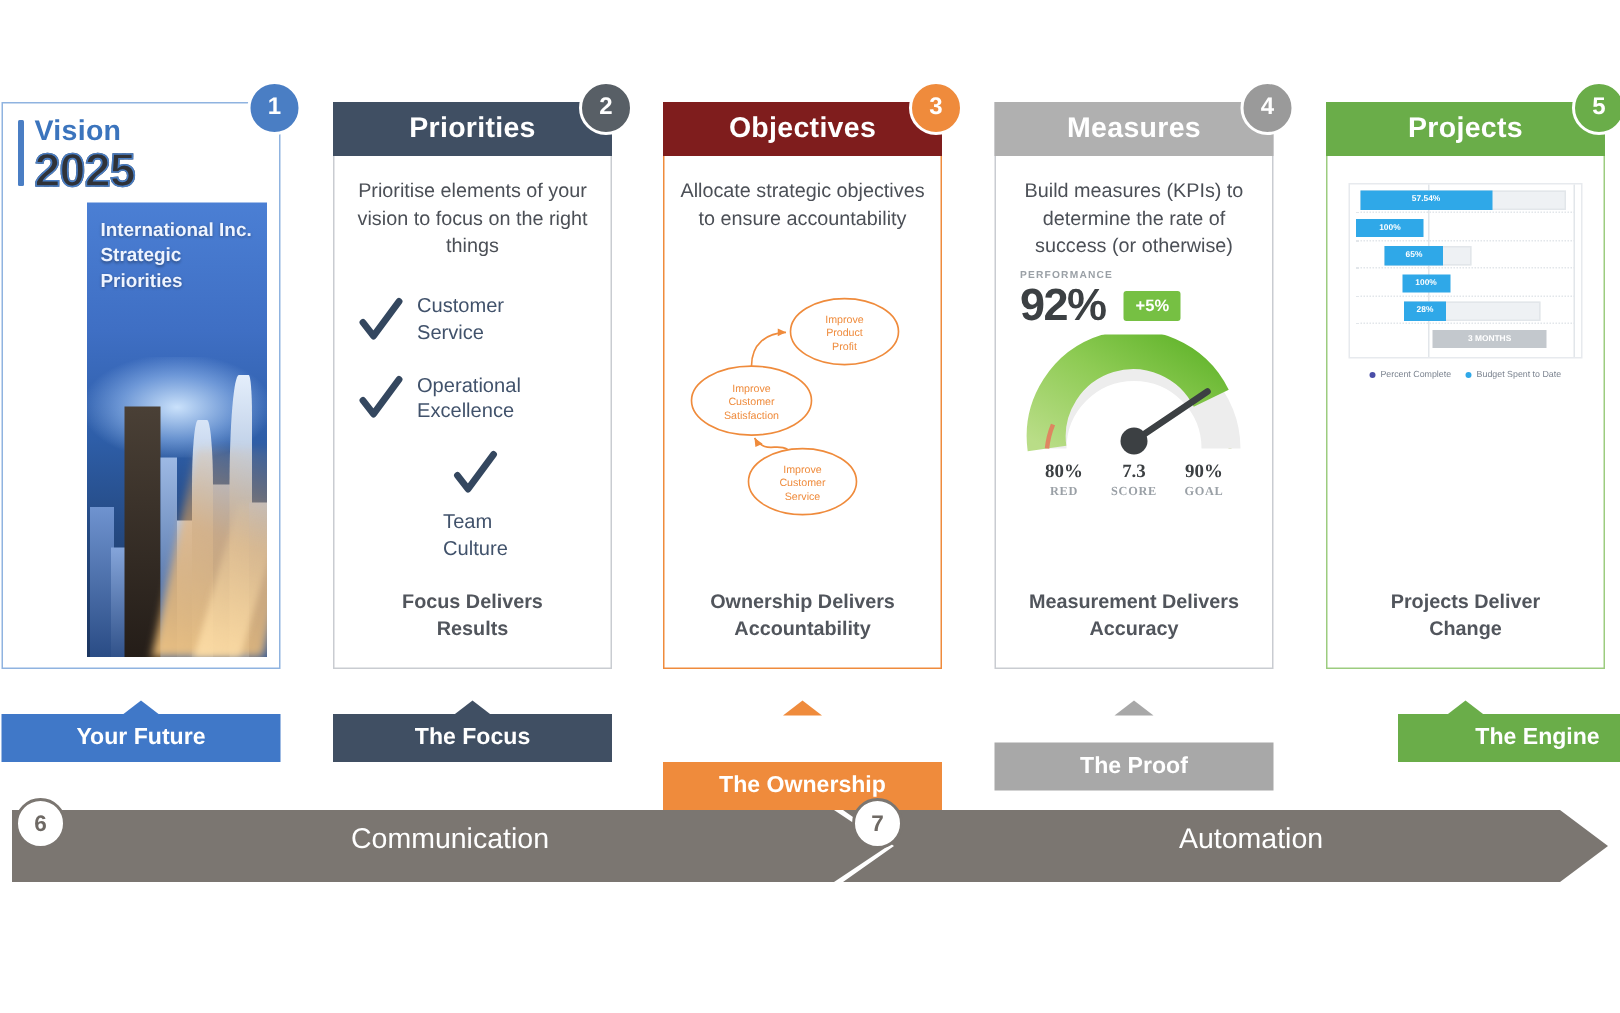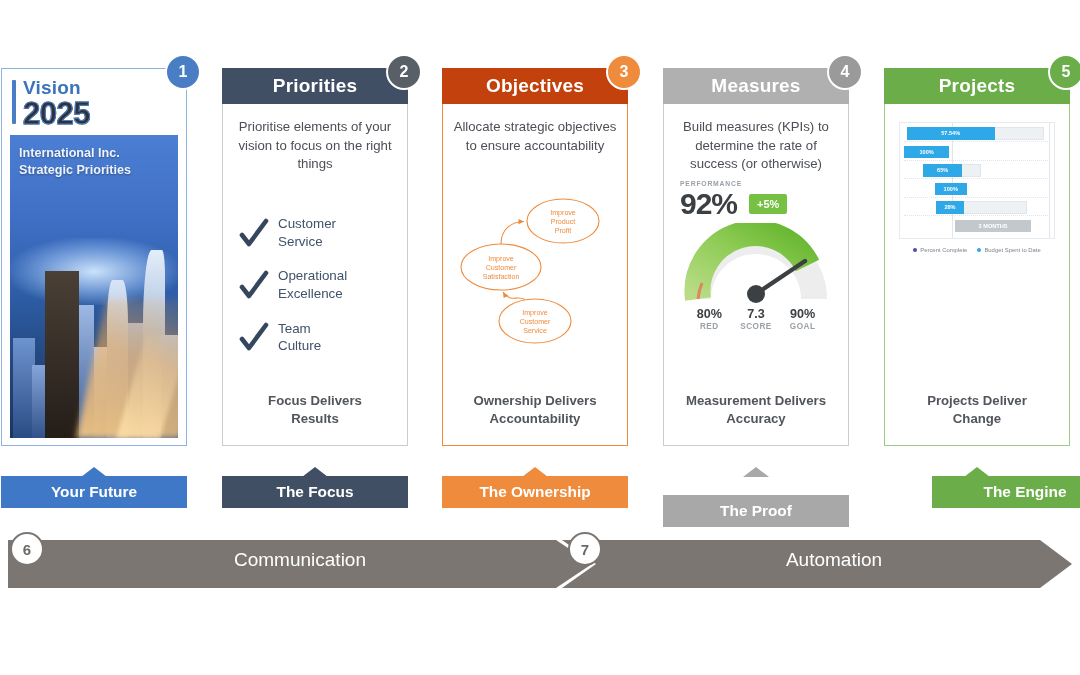--- a/index.html
+++ b/index.html
@@ -59,57 +59,58 @@
     color:#3a3d42;
     -webkit-text-stroke:1.1px #4a7ec4;
     background:repeating-linear-gradient(45deg,#2f3238 0 2px,#5c6168 2px 4px);
     -webkit-background-clip:text;background-clip:text;
     -webkit-text-fill-color:transparent;
     text-shadow:0 0 0 #2f3238;
   }
   .city{
     position:relative;flex:1;margin-top:2px;overflow:hidden;
     background:linear-gradient(180deg,#4b7fd4 0%,#3f6fc4 28%,#2e5ea8 52%,#24487f 74%,#1b3560 100%);
+    margin-left:48px;
   }
   .city-cap{
     position:absolute;left:9px;top:10px;right:8px;z-index:4;
     color:#eef4ff;font-size:12.6px;font-weight:600;line-height:1.35;
     text-shadow:0 1px 2px rgba(0,0,0,.35);
   }
   .haze{position:absolute;left:0;right:0;top:34%;height:22%;
     background:radial-gradient(ellipse at 50% 50%,rgba(210,232,255,.95) 0%,rgba(175,210,255,.45) 45%,rgba(255,255,255,0) 75%);}
   .bld{position:absolute;bottom:0;}
   .road{position:absolute;right:-10%;bottom:0;width:62%;height:46%;
     background:linear-gradient(200deg,rgba(255,186,96,.0) 0%,rgba(255,176,80,.55) 45%,rgba(255,205,130,.9) 100%);
     transform:skewX(-12deg);filter:blur(3px);}
   .road2{position:absolute;right:2%;bottom:0;width:26%;height:34%;
     background:linear-gradient(200deg,rgba(255,255,255,0) 0%,rgba(255,224,170,.85) 100%);
     transform:skewX(-16deg);filter:blur(2px);}
 
   
   .checks{width:100%;padding:4px 2px 0 6px;box-sizing:border-box;}
   .check-row{display:flex;align-items:center;gap:9px;margin-bottom:17px;}
-  .check-row:last-child{margin-bottom:0;}
+  .check-row:last-child{margin-bottom:0;flex-direction:column;}
   .tick{width:30px;height:30px;flex:none;}
   .check-label{font-size:13.4px;line-height:1.32;color:#41526b;}
 
   
   .objmap{width:100%;height:100%;}
   .onode{fill:none;stroke:#ef8b3c;stroke-width:1.1;}
   .otext{fill:#ef8b3c;font-size:7.1px;font-family:"Liberation Sans",sans-serif;text-anchor:middle;}
   .oarrow{fill:none;stroke:#ef8b3c;stroke-width:1.1;}
 
   
   .kpi{width:100%;padding:0 6px;box-sizing:border-box;}
   .kpi-label{font-size:6.8px;letter-spacing:.8px;color:#9aa0a6;font-weight:700;margin-bottom:2px;}
   .kpi-row{display:flex;align-items:center;gap:12px;}
   .kpi-num{font-size:30px;font-weight:800;color:#3c4043;letter-spacing:-1px;line-height:1;}
   .kpi-delta{background:#76c043;color:#fff;font-size:11px;font-weight:700;padding:4px 8px;border-radius:2px;}
   .gauge{margin:4px auto 0;display:block;}
-  .gstats{display:flex;justify-content:center;padding:2px 6px 0;}
+  .gstats{display:flex;justify-content:flex-end;padding:2px 6px 0;font-family:Liberation Serif, serif;}
   .gstat{text-align:center;flex:1;}
   .gstat b{display:block;font-size:12.6px;font-weight:700;color:#3c4043;}
   .gstat span{display:block;font-size:8.2px;font-weight:700;letter-spacing:.5px;color:#9aa0a6;margin-top:1px;}
 
   
   .gantt{width:100%;padding:0 4px;box-sizing:border-box;}
   .gchart{border:1px solid #e7eaee;background:#fff;padding:3px 4px 4px;position:relative;}
   .grow{height:15px;position:relative;margin-bottom:2.5px;border-bottom:1px dotted #e2e6ea;}
   .grow:last-child{border-bottom:none;margin-bottom:0;}
   .gtrack{position:absolute;top:1px;height:12.5px;background:#eef1f4;border:1px solid #e2e6ea;box-sizing:border-box;}
@@ -224,21 +225,21 @@
       <div class="footer">
         <div>Focus Delivers</div>
         <div>Results</div>
       </div>
     </div>
     <div class="badge" style="background:#585f66;">2</div>
   </div>
 
   <div class="panel" id="p3" style="left:442px;">
     <div class="card" style="border-color:#ef8b3c;"></div>
-    <div class="head" style="background:#c2410c;">Objectives</div>
+    <div class="head" style="background:#7f1d1d;">Objectives</div>
     <div class="body">
       <div class="intro">Allocate strategic objectives to ensure accountability</div>
       <div class="content">
         <svg class="objmap" viewBox="0 0 164 160">
 
           <ellipse class="onode" cx="110" cy="28" rx="36" ry="22"></ellipse>
           <text class="otext" x="110" y="22">Improve</text>
           <text class="otext" x="110" y="31">Product</text>
           <text class="otext" x="110" y="40">Profit</text>
 
@@ -378,21 +379,21 @@
   <div class="ribbon" style="left:1px;">
     <div class="notch" style="border-bottom-color:#4078c8;"></div>
     <div class="tag" style="background:#4078c8;">Your Future</div>
   </div>
   <div class="ribbon" style="left:222px;">
     <div class="notch" style="border-bottom-color:#404f63;"></div>
     <div class="tag" style="background:#404f63;">The Focus</div>
   </div>
   <div class="ribbon" style="left:442px;">
     <div class="notch" style="border-bottom-color:#ef8b3c;"></div>
-    <div class="tag" style="background:#ef8b3c;">The Ownership</div>
+    <div class="tag" style="background:#ef8b3c;margin-top:32px;">The Ownership</div>
   </div>
   <div class="ribbon" style="left:663px;">
     <div class="notch" style="border-bottom-color:#a8a8a8;"></div>
     <div class="tag" style="background:#a8a8a8;margin-top:19px;">The Proof</div>
   </div>
   <div class="ribbon" style="left:884px;">
     <div class="notch" style="border-bottom-color:#6aad49;"></div>
     <div class="tag" style="background:#6aad49;margin-left:48px;">The Engine</div>
   </div>
 

